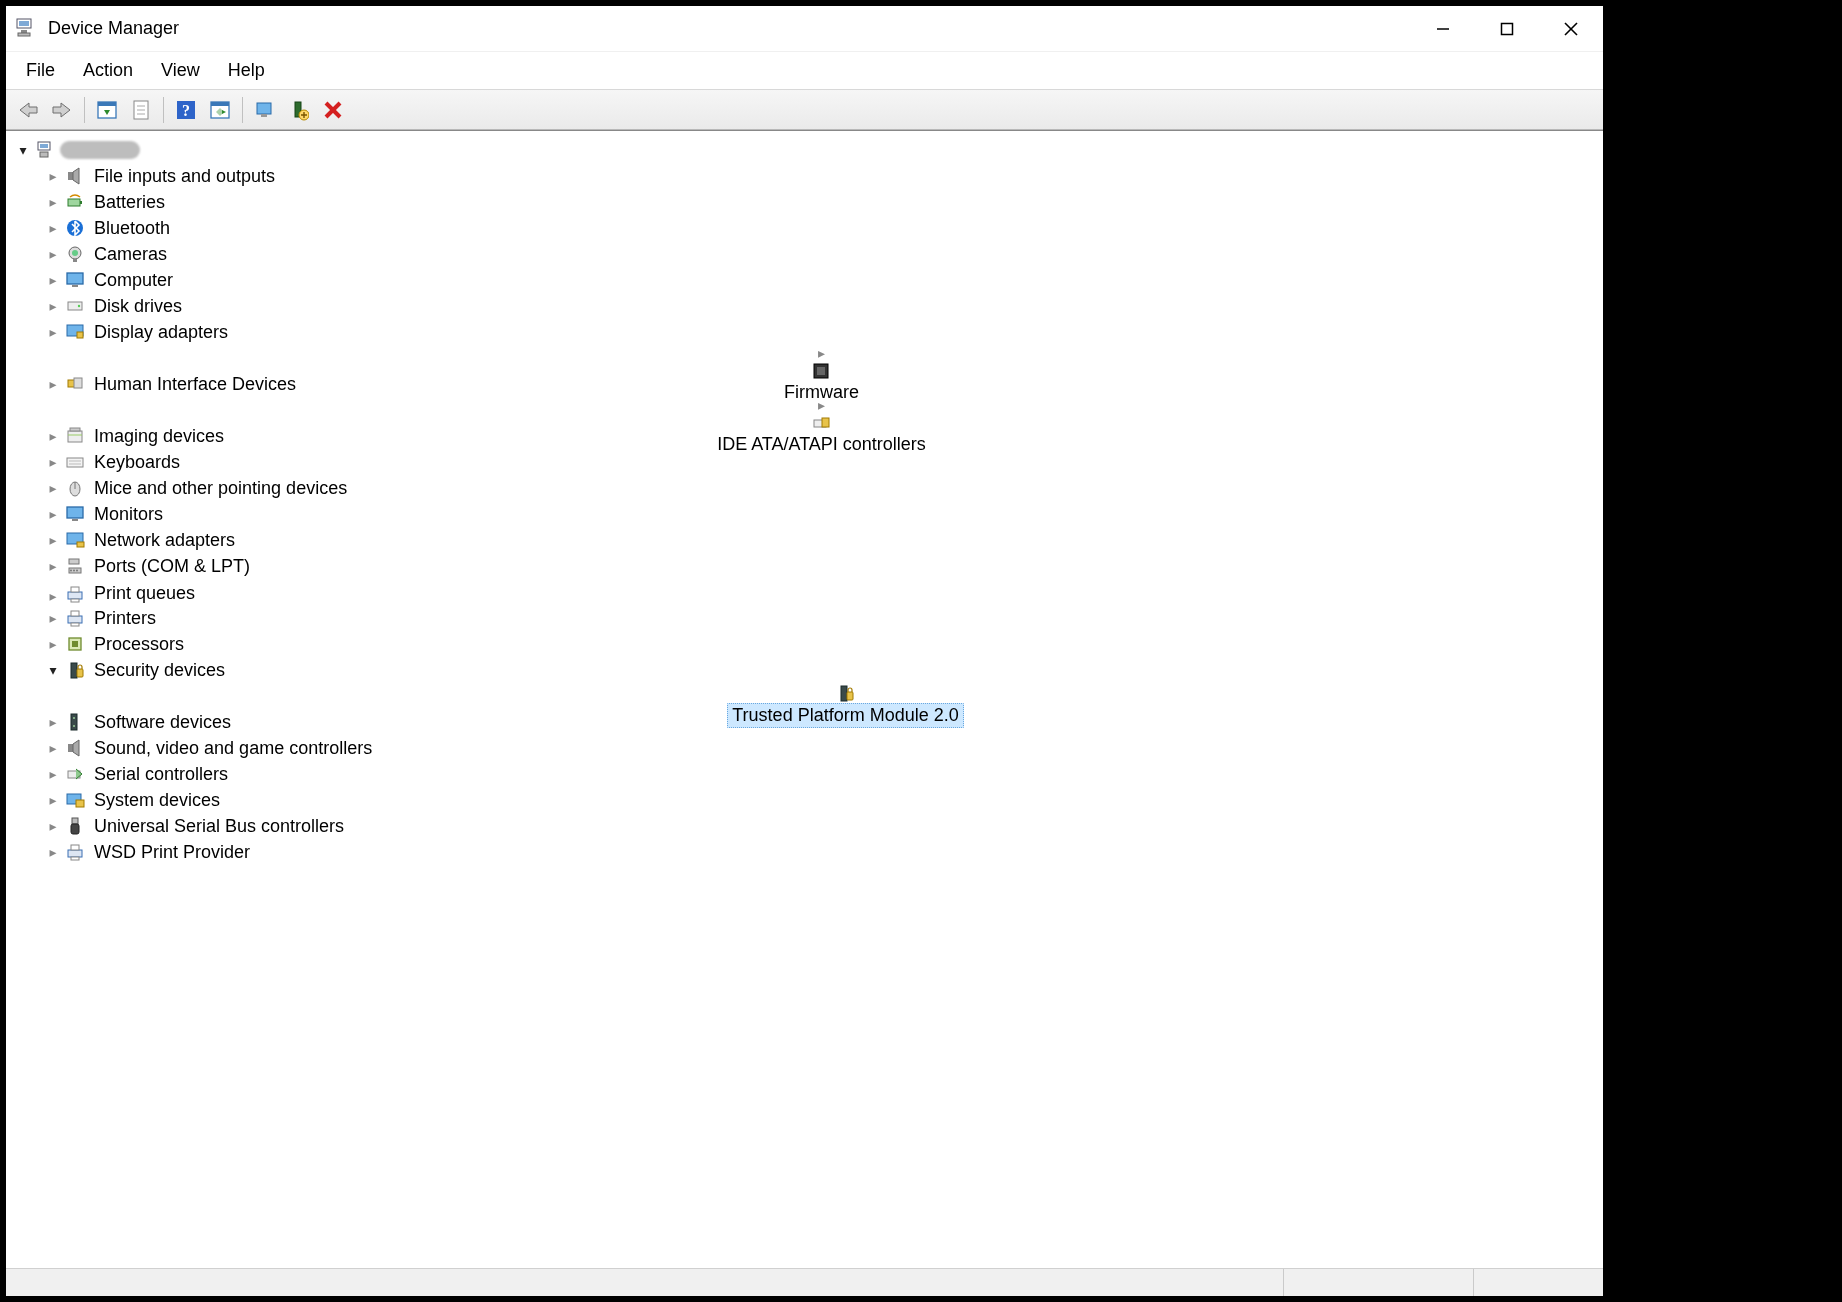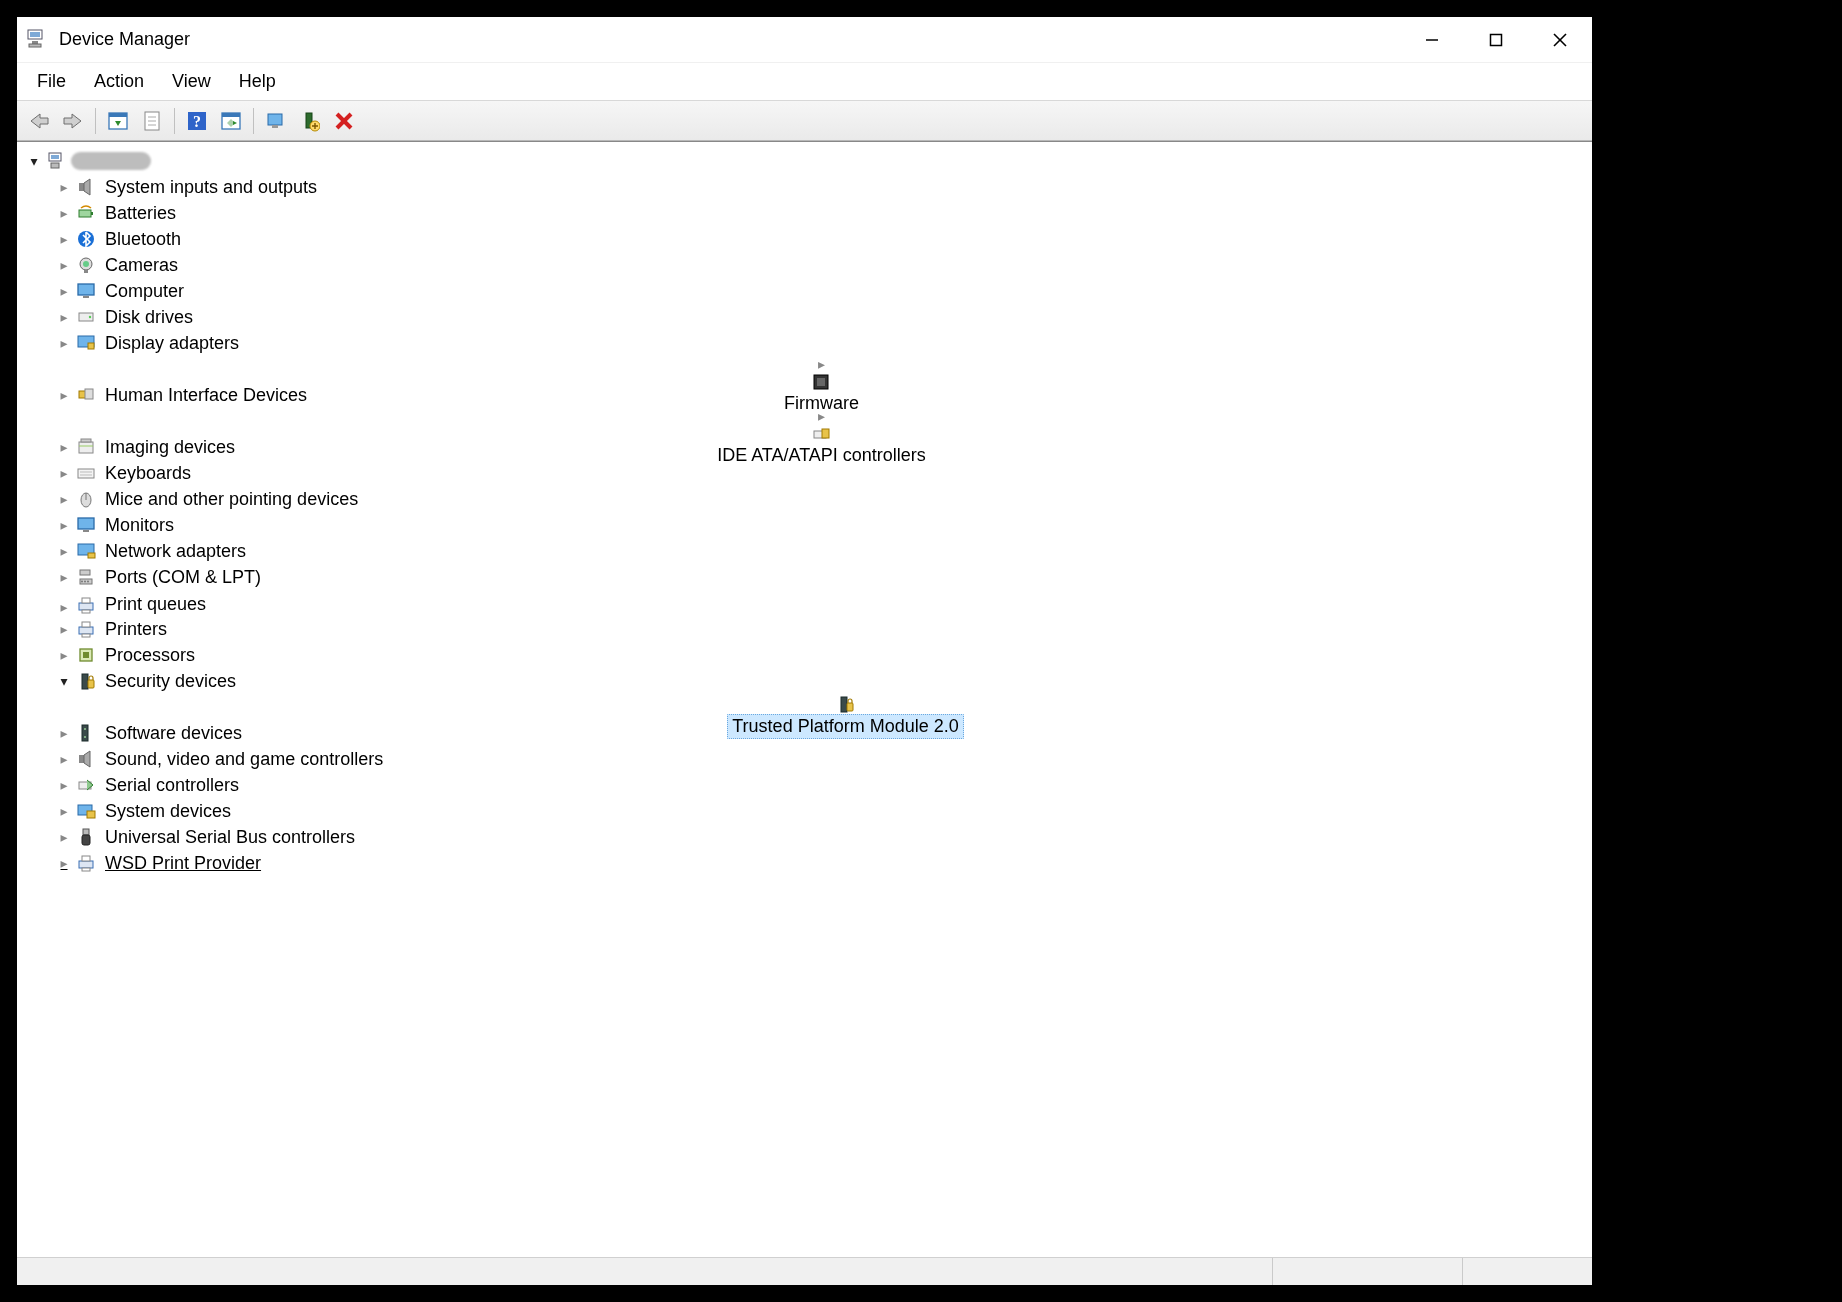--- a/index.html
+++ b/index.html
@@ -8,21 +8,21 @@
       font-size: 15px;
       background: #000;
       width: 1842px;
       height: 1302px;
       overflow: hidden;
     }
     .outer {
       width: 1609px;
       height: 1302px;
       background: #000;
-      padding: 16px;
+      padding: 5px;
     }
     .window {
       width: 100%;
       height: 100%;
       background: #fff;
       border: 1px solid #000;
       display: flex;
       flex-direction: column;
     }
     
@@ -271,21 +271,21 @@
 
       <div id="cat-list">
           <div class="tree-row" style="padding-left: 34px;">
             <span class="chev right"></span>
             <span class="node-icon">
               <svg width="20" height="20" viewBox="0 0 20 20">
                 <rect x="3" y="6" width="5" height="8" fill="#888"></rect>
                 <polygon points="8,6 14,2 14,18 8,14" fill="#aaa" stroke="#666"></polygon>
               </svg>
             </span>
-            <span class="label">System inputs and outputs</span>
+            <span class="label">File inputs and outputs</span>
           </div>
           <div class="tree-row" style="padding-left: 34px;">
             <span class="chev right"></span>
             <span class="node-icon">
               <svg width="20" height="20" viewBox="0 0 20 20">
                 <rect x="3" y="7" width="12" height="7" fill="#9fd69f" stroke="#2e7d2e"></rect>
                 <rect x="15" y="9" width="2" height="3" fill="#2e7d2e"></rect>
                 <path d="M5 5 Q10 1 15 5" fill="none" stroke="#d48a00" stroke-width="1.5"></path>
               </svg>
             </span>
@@ -534,21 +534,21 @@
           <div class="tree-row" style="padding-left: 34px;">
             <span class="chev right"></span>
             <span class="node-icon">
               <svg width="20" height="20" viewBox="0 0 20 20">
                 <rect x="7" y="2" width="6" height="6" fill="#bbb" stroke="#555"></rect>
                 <rect x="6" y="8" width="8" height="10" rx="2" fill="#444" stroke="#222"></rect>
               </svg>
             </span>
             <span class="label">Universal Serial Bus controllers</span>
           </div>
-          <div class="tree-row" style="padding-left: 34px; text-decoration: underline;">
+          <div class="tree-row" style="padding-left: 34px;">
             <span class="chev right"></span>
             <span class="node-icon">
               <svg width="20" height="20" viewBox="0 0 20 20">
                 <rect x="3" y="8" width="14" height="7" fill="#dde6f3" stroke="#3b6fb3"></rect>
                 <rect x="6" y="3" width="8" height="5" fill="#fff" stroke="#888"></rect>
                 <rect x="6" y="15" width="8" height="3" fill="#fff" stroke="#888"></rect>
               </svg>
             </span>
             <span class="label">WSD Print Provider</span>
           </div>

